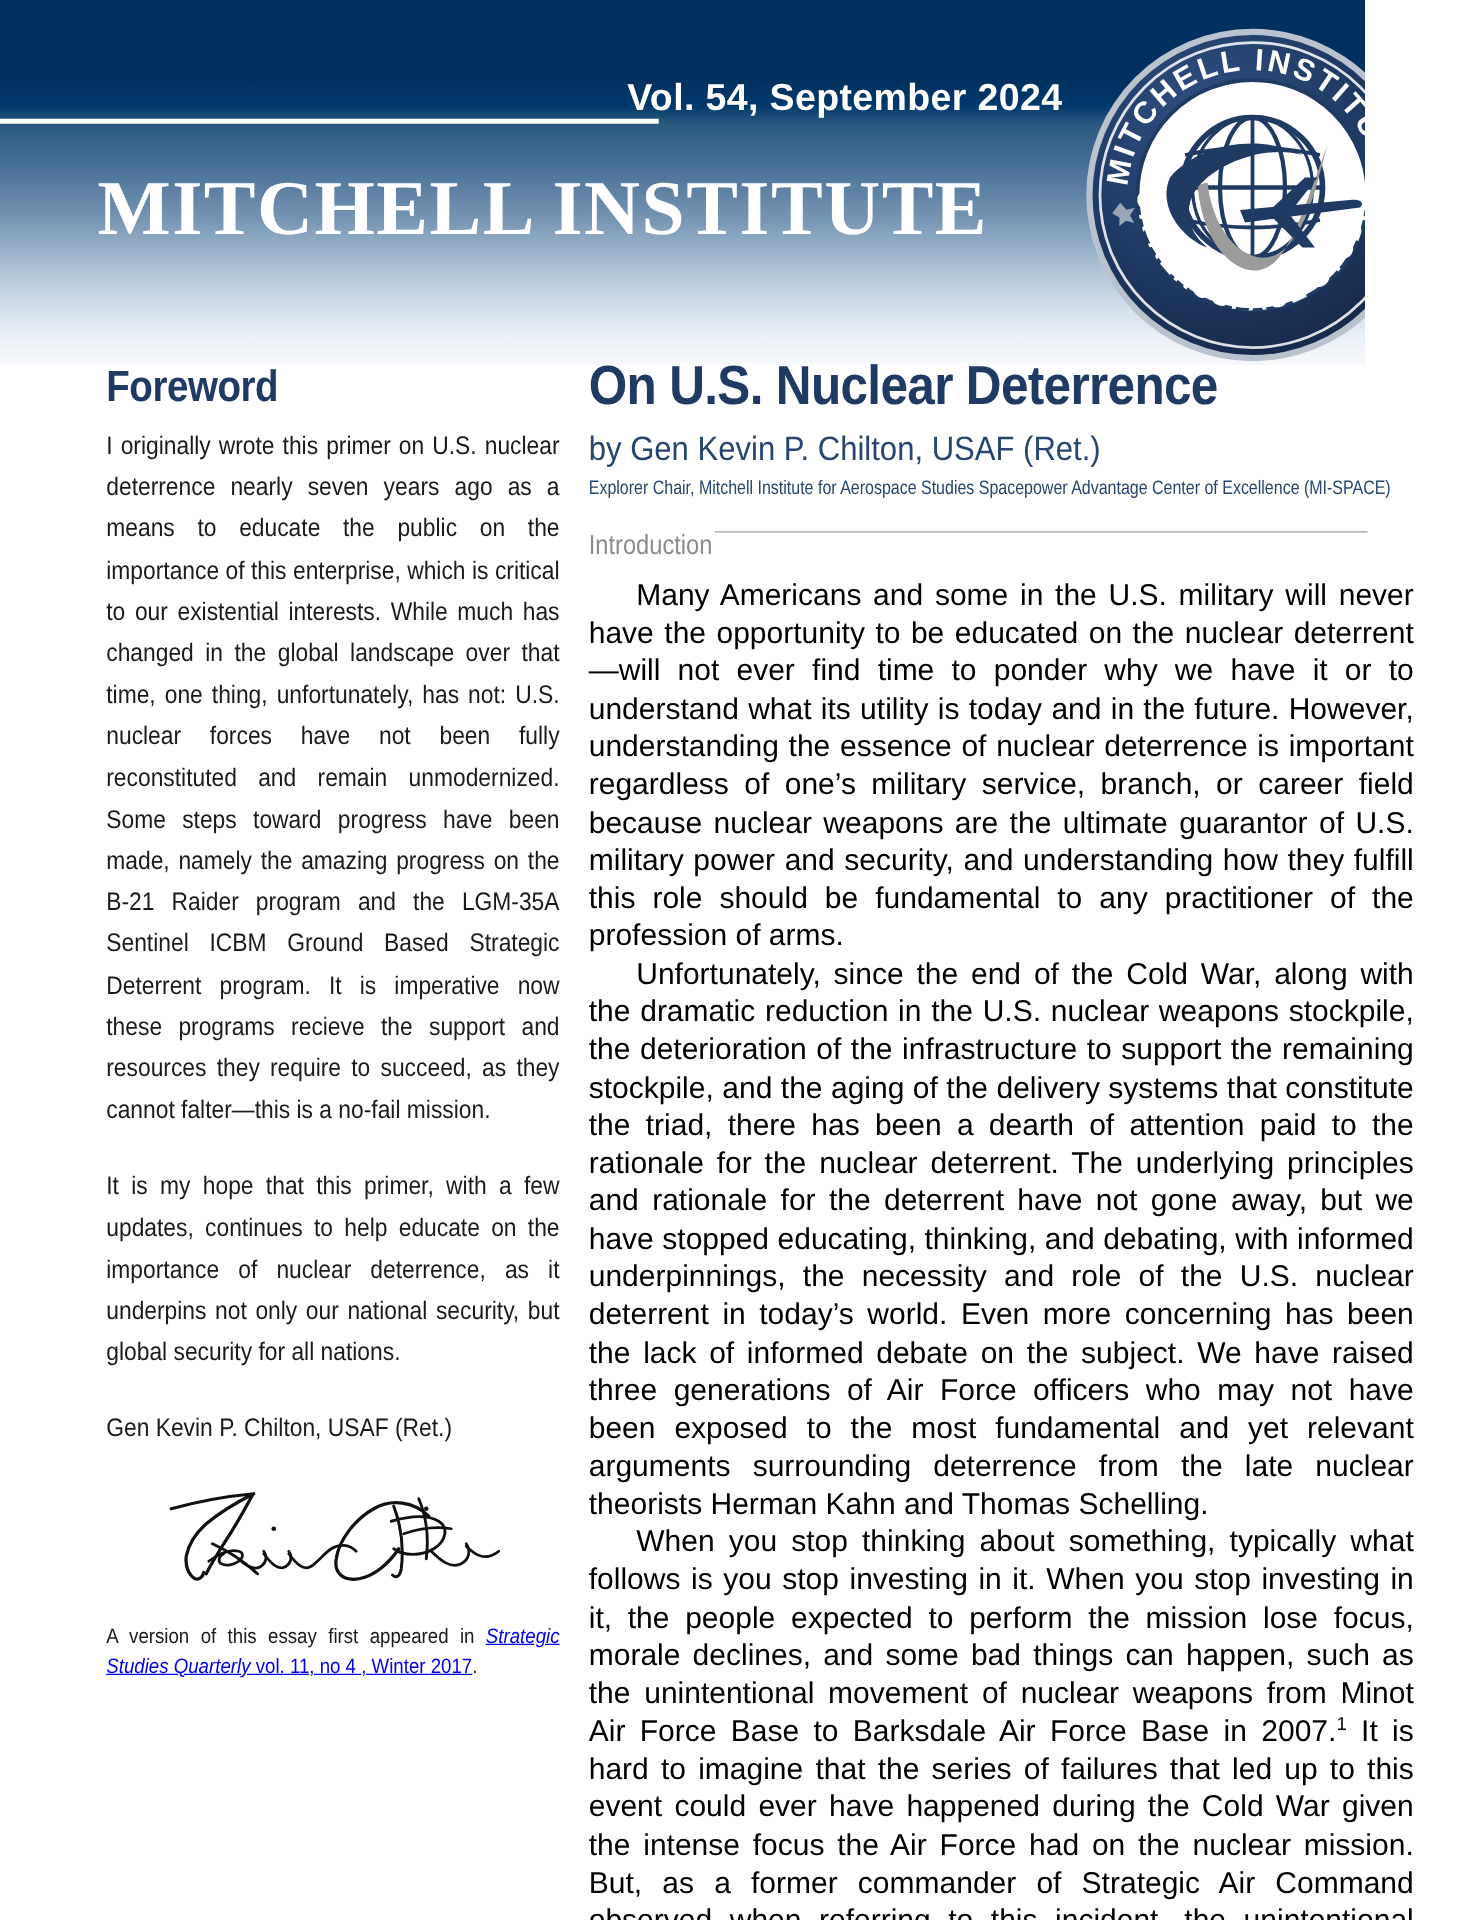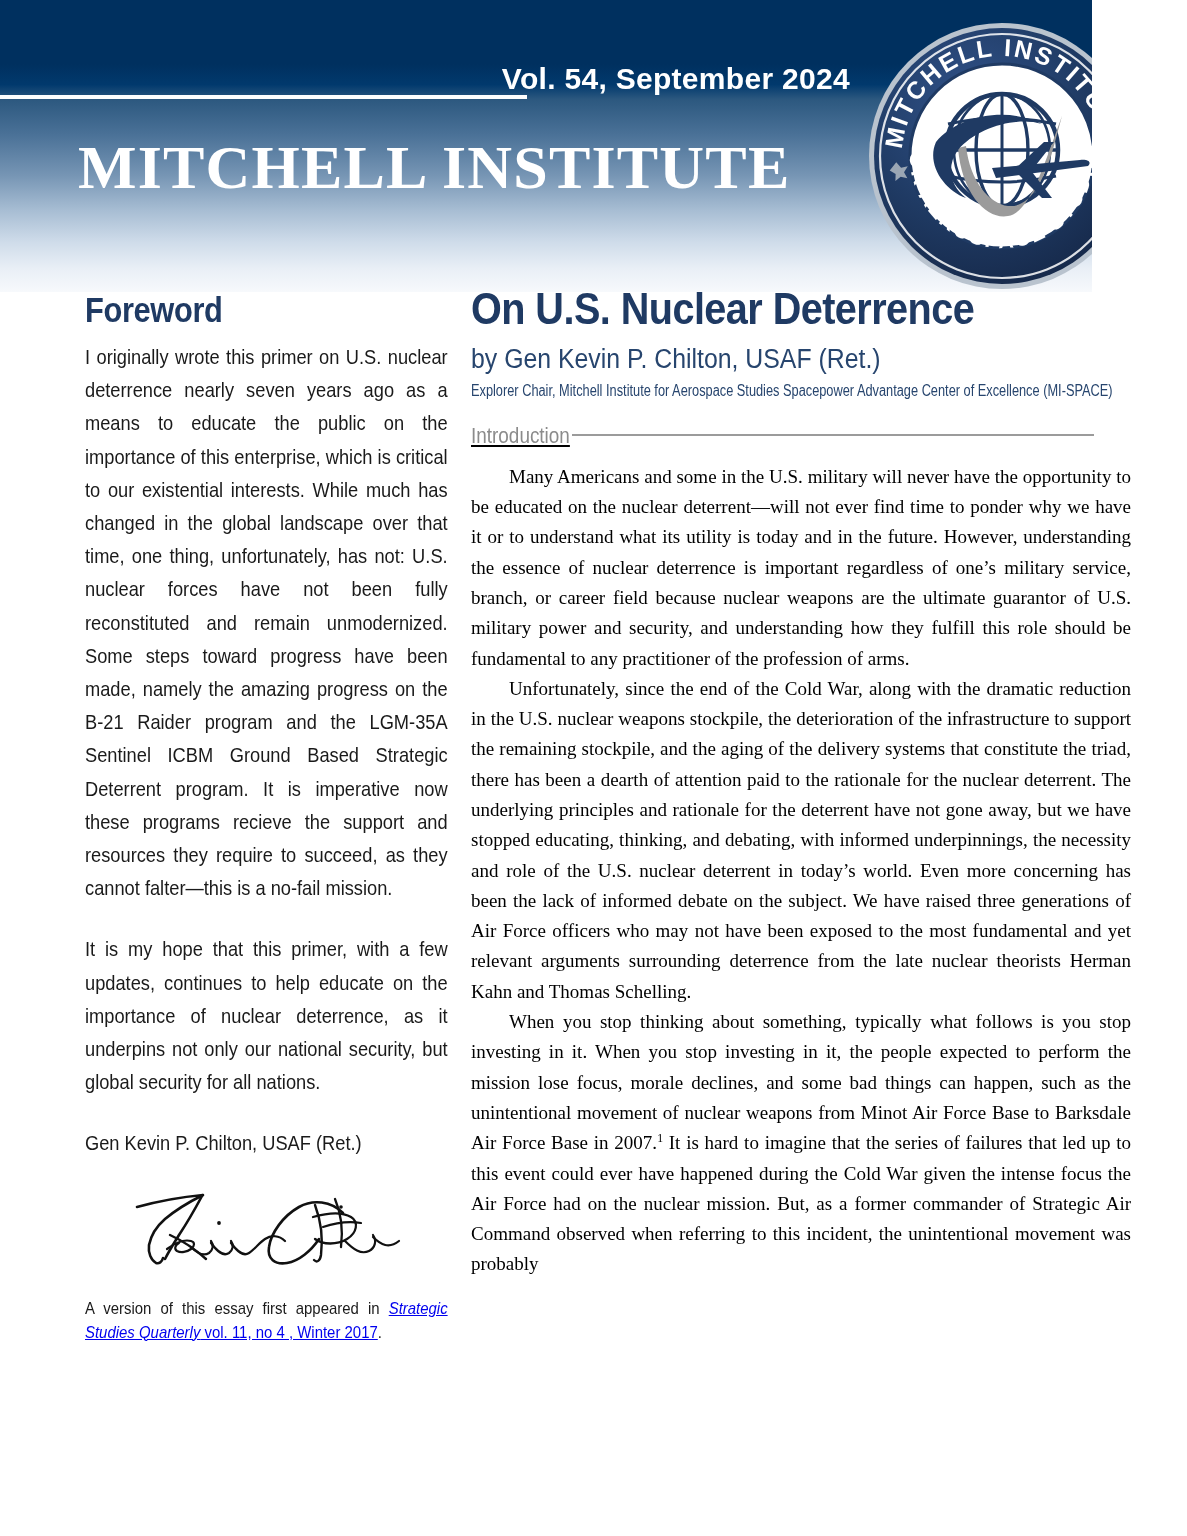--- a/index.html
+++ b/index.html
@@ -194,46 +194,45 @@
     font-family: "Liberation Sans", sans-serif;
     font-size: 15.6px;
     line-height: 1.25;
     margin: 0 0 24px 0;
     transform: scaleX(0.82);
     transform-origin: left center;
     white-space: nowrap;
   }
   .section-head {
     display: flex;
-    align-items: center;
+    align-items: flex-start;
     margin: 12px 0 14px 0;
     width: 623px;
-    text-decoration: underline;
   }
   .section-head-label {
     color: #8b8b8b;
     font-family: "Liberation Sans", sans-serif;
     font-size: 22px;
     line-height: 1;
     white-space: nowrap;
     transform: scaleX(0.86);
     transform-origin: left bottom;
     padding-bottom: 1px;
   }
   .section-head-rule {
     flex: 1;
     height: 1.5px;
     background: #9b9b9b;
     margin-left: -14px;
     margin-bottom: 2px;
   }
   .body-para {
     color: #000000;
-    font-family: Liberation Serif, serif;
-    font-size: 19px;
+    font-family: Liberation Sans, sans-serif;
+    font-size: 24px;
     line-height: 30.3px;
     text-align: justify;
     text-indent: 38px;
     margin: 0;
     hyphens: none;
     word-spacing: 0px;
   }
   .fn-sup {
     font-size: 0.62em;
     vertical-align: super;

